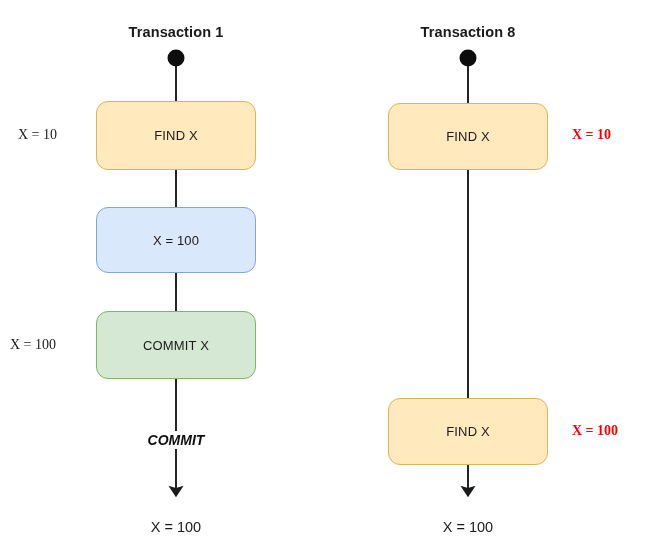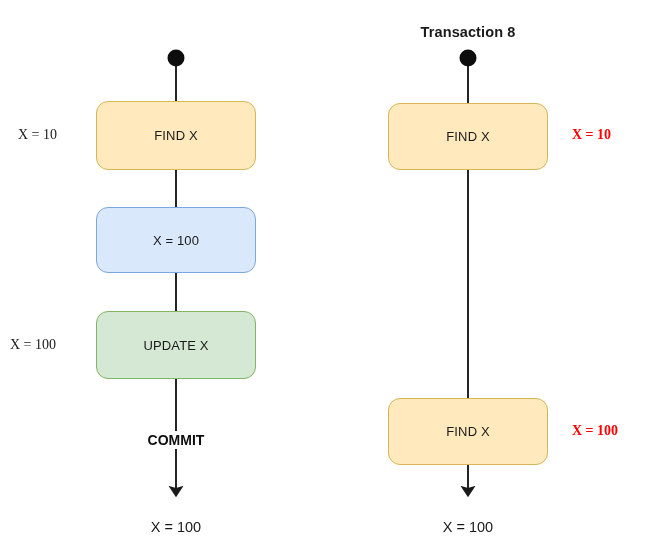--- a/index.html
+++ b/index.html
@@ -68,20 +68,21 @@
   }
   .edge-label {
     position: absolute;
     font-size: 14px;
     font-weight: bold;
     color: #0d0d0d;
     white-space: nowrap;
     background: #ffffff;
     padding: 1px 5px;
     z-index: 5;
+    font-style: italic;
   }
   .end-label {
     position: absolute;
     font-size: 14.5px;
     color: #1a1a1a;
     white-space: nowrap;
     text-align: center;
     z-index: 4;
   }
 </style>
@@ -102,25 +103,26 @@
     <line x1="176" y1="170" x2="176" y2="207" stroke="#1a1a1a" stroke-width="1.9"></line>
     <line x1="176" y1="273" x2="176" y2="311" stroke="#1a1a1a" stroke-width="1.9"></line>
     <line x1="176" y1="379" x2="176" y2="496" stroke="#1a1a1a" stroke-width="1.9" marker-end="url(#arrowhead)"></line>
 
     <circle cx="468" cy="58" r="8.5" fill="#0d0d0d"></circle>
     <line x1="468" y1="66" x2="468" y2="103" stroke="#1a1a1a" stroke-width="1.9"></line>
     <line x1="468" y1="170" x2="468" y2="398" stroke="#1a1a1a" stroke-width="1.9"></line>
     <line x1="468" y1="465" x2="468" y2="496" stroke="#1a1a1a" stroke-width="1.9" marker-end="url(#arrowhead)"></line>
   </svg>
 
+  <div class="col-title" style="left:96px; top:24px; width:160px;">Transaction 1</div>
   <div class="col-title" style="left:388px; top:24px; width:160px;">Transaction 8</div>
 
   <div class="node" style="left:96px; top:101px; width:160px; height:69px; background:#ffe9bd; border-color:#d6b656;">FIND X</div>
   <div class="node" style="left:96px; top:207px; width:160px; height:66px; background:#dae8fc; border-color:#7ea6e0;">X = 100</div>
-  <div class="node" style="left:96px; top:311px; width:160px; height:68px; background:#d5e8d4; border-color:#82b366;">UPDATE X</div>
+  <div class="node" style="left:96px; top:311px; width:160px; height:68px; background:#d5e8d4; border-color:#82b366;">COMMIT X</div>
 
   <div class="node" style="left:388px; top:103px; width:160px; height:67px; background:#ffe9bd; border-color:#d6b656;">FIND X</div>
   <div class="node" style="left:388px; top:398px; width:160px; height:67px; background:#ffe9bd; border-color:#d6b656;">FIND X</div>
 
   <div class="side-label" style="left:18px; top:127px;">X = 10</div>
   <div class="side-label" style="left:10px; top:337px;">X = 100</div>
 
   <div class="side-label red" style="left:572px; top:127px;">X = 10</div>
   <div class="side-label red" style="left:572px; top:423px;">X = 100</div>
 

